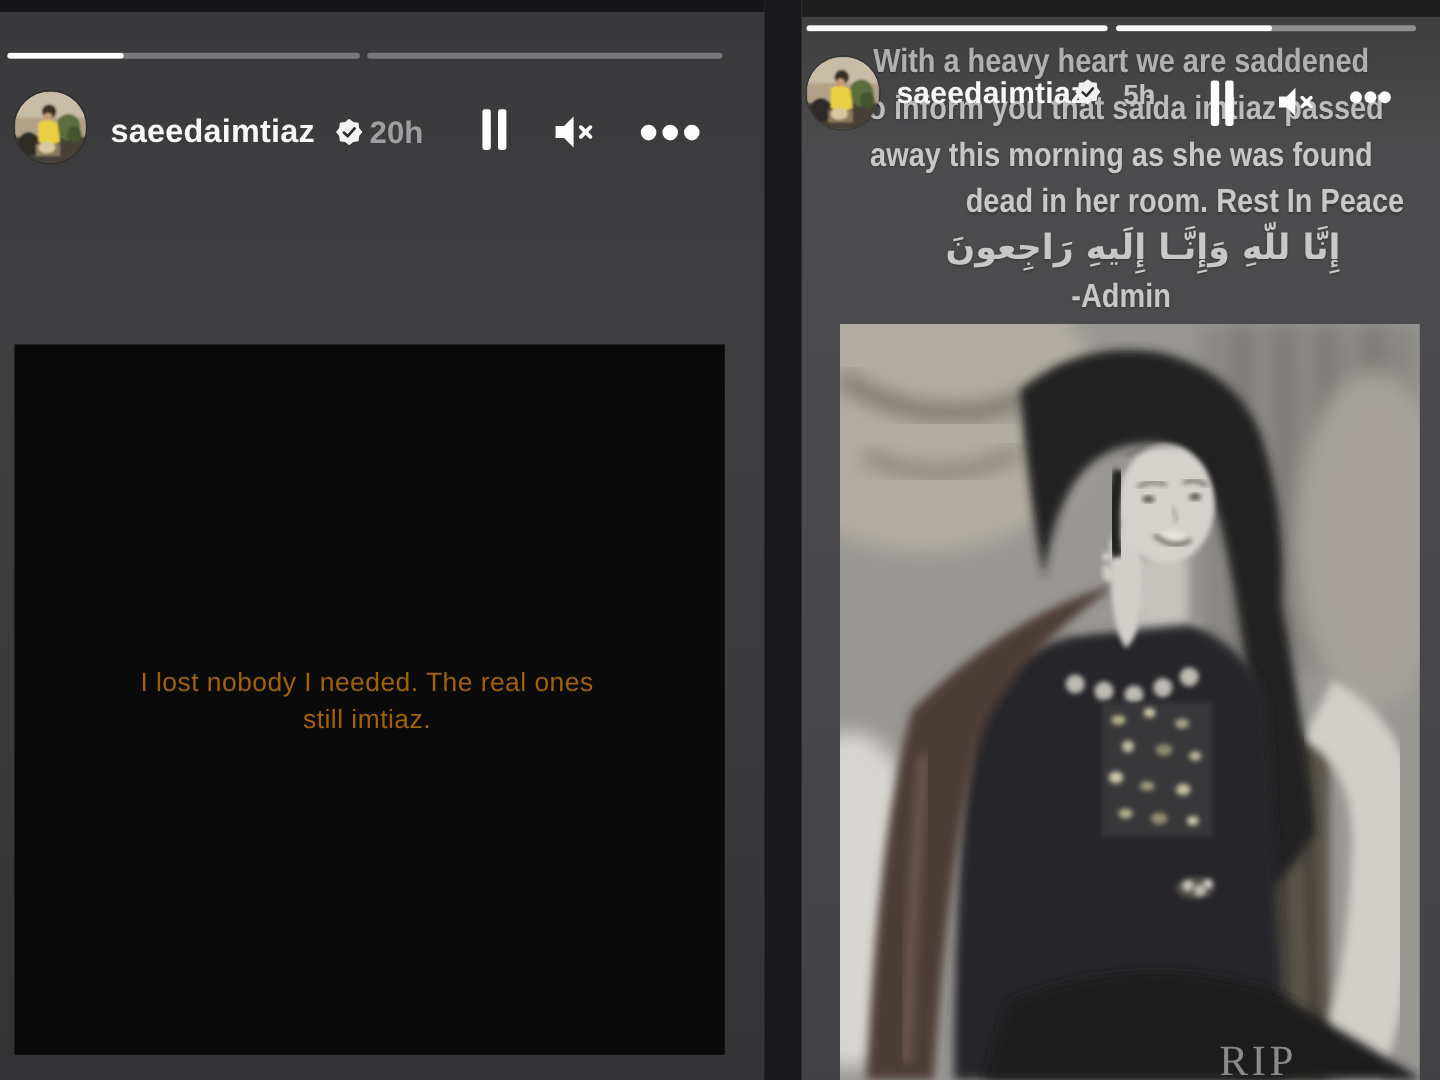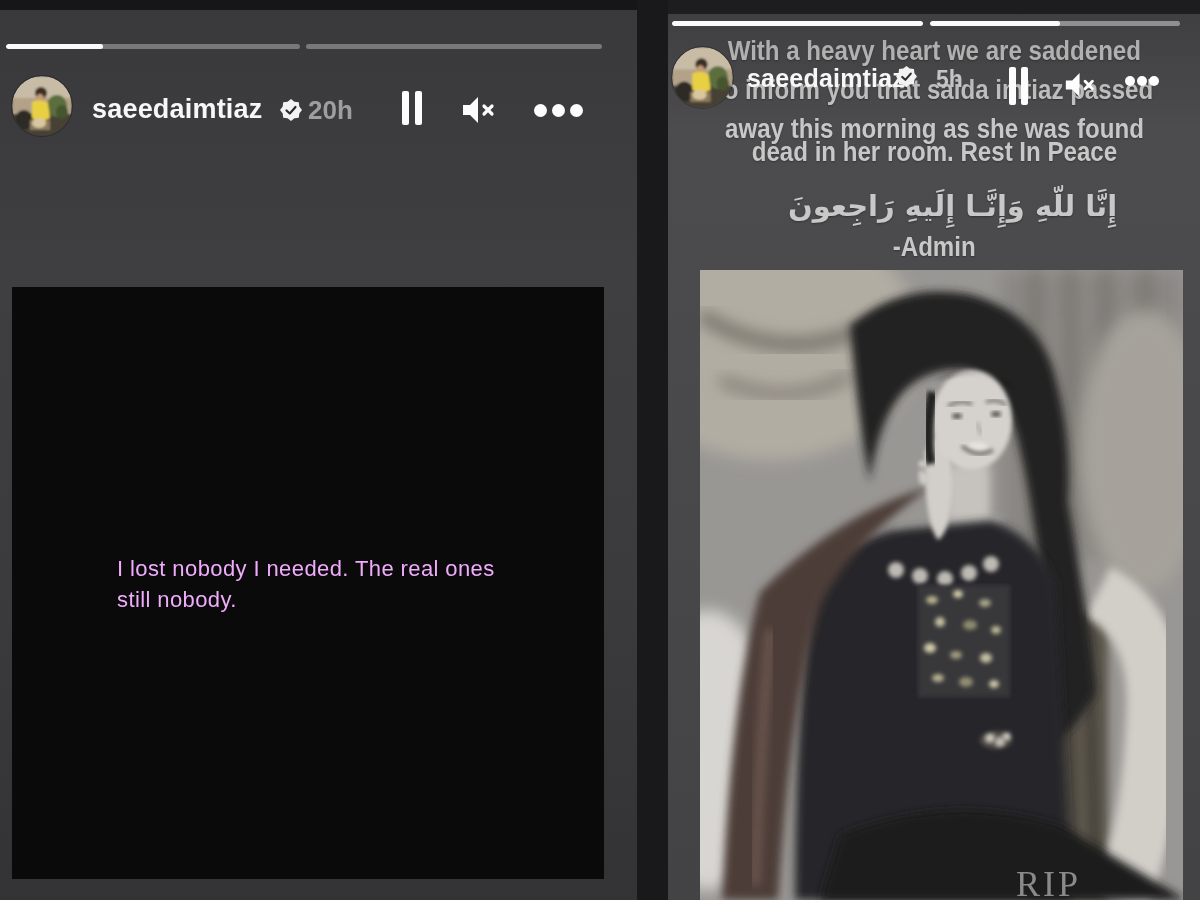--- a/index.html
+++ b/index.html
@@ -29,21 +29,21 @@
   .uname{position:absolute;font-weight:700;color:#f7f7f7;letter-spacing:.2px;}
   .tstamp{position:absolute;font-weight:700;}
   .hbtn{position:absolute;background:none;border:none;padding:0;margin:0;cursor:pointer;display:block;}
   .pause-bars{display:flex;gap:6px;}
   .pause-bars i{display:block;width:7px;border-radius:2px;background:#fdfdfd;}
   .dots{display:flex;align-items:center;}
   .dots i{display:block;border-radius:50%;background:#fdfdfd;}
   
   .quote-img{position:absolute;left:12px;top:287px;width:592px;height:592px;background:#0a0a0a;z-index:3;}
   .quote-text{position:absolute;left:105px;top:266px;font-size:22px;line-height:31px;
-    color:#f0abfc;letter-spacing:.4px;font-weight:400;}
+    color:#a16207;letter-spacing:.4px;font-weight:400;text-align:center;}
   
   .caption{position:absolute;left:0;top:0;width:100%;z-index:3;}
   .cline{position:absolute;left:0;width:100%;height:39px;text-align:center;
     font-size:28px;line-height:39px;font-weight:700;color:#c8c8c8;
     text-shadow:0 1px 2px rgba(0,0,0,.30);white-space:nowrap;}
   .cline > span{display:inline-block;transform:scaleX(.86);transform-origin:50% 50%;}
   .cline.ar{font-family:"DejaVu Sans",sans-serif;font-size:29px;}
   .cline.ar > span{transform:scaleX(1);margin-left:37px;}
   
   .photo{position:absolute;left:32px;top:270px;width:483px;height:630px;z-index:3;background:#999794;}
@@ -120,41 +120,41 @@
         <i style="width:13px;height:13px;"></i>
           <i style="width:13px;height:13px;"></i>
           <i style="width:13px;height:13px;"></i>
       </span>
     </button>
   </div>
 
   <div class="quote-img">
     <div class="quote-text">
       <div>I lost nobody I needed. The real ones</div>
-      <div>still nobody.</div>
+      <div>still imtiaz.</div>
     </div>
   </div>
 </section>
 
 <section class="panel panel-right">
   <div class="top-band band-right"></div>
   <div class="scrim"></div>
 
   <div class="pbar right" style="left:4px;top:21px;width:251px;">
     <div class="pfill" style="width: 100%;"></div>
   </div>
   <div class="pbar right" style="left:262px;top:21px;width:250px;">
     <div class="pfill" style="width: 52%;"></div>
   </div>
 
   <div class="caption">
     <div class="cline" style="top:31px;"><span>With a heavy heart we are saddened</span></div>
     <div class="cline" style="top:70px;"><span>to inform you that saida imtiaz passed</span></div>
     <div class="cline" style="top:109px;"><span>away this morning as she was found</span></div>
-    <div class="cline" style="top:132px;"><span>dead in her room. Rest In Peace</span></div>
+    <div class="cline" style="top:148px;text-align:right;"><span>dead in her room. Rest In Peace</span></div>
     <div class="cline ar" style="top:187px;"><span>إِنَّا للّهِ وَإِنَّـا إِلَيهِ رَاجِعونَ</span></div>
     <div class="cline" style="top:227px;"><span>-Admin</span></div>
   </div>
 
   <div class="hdr">
     <div class="avatar" style="left:4px;top:47px;width:61px;height:61px;">
       <svg width="61" height="61" viewBox="0 0 60 60">
         <defs>
             <clipPath id="avc2">
               <circle cx="30" cy="30" r="30"></circle>

